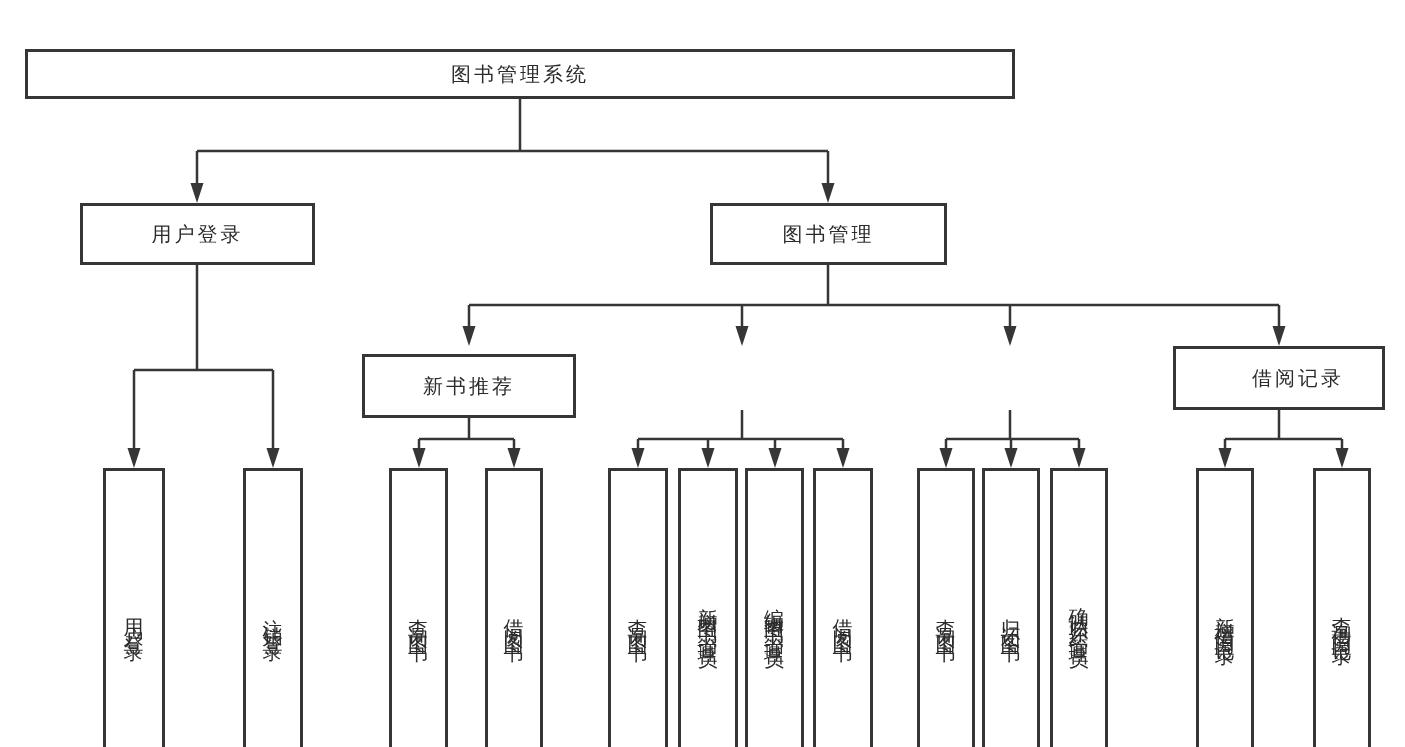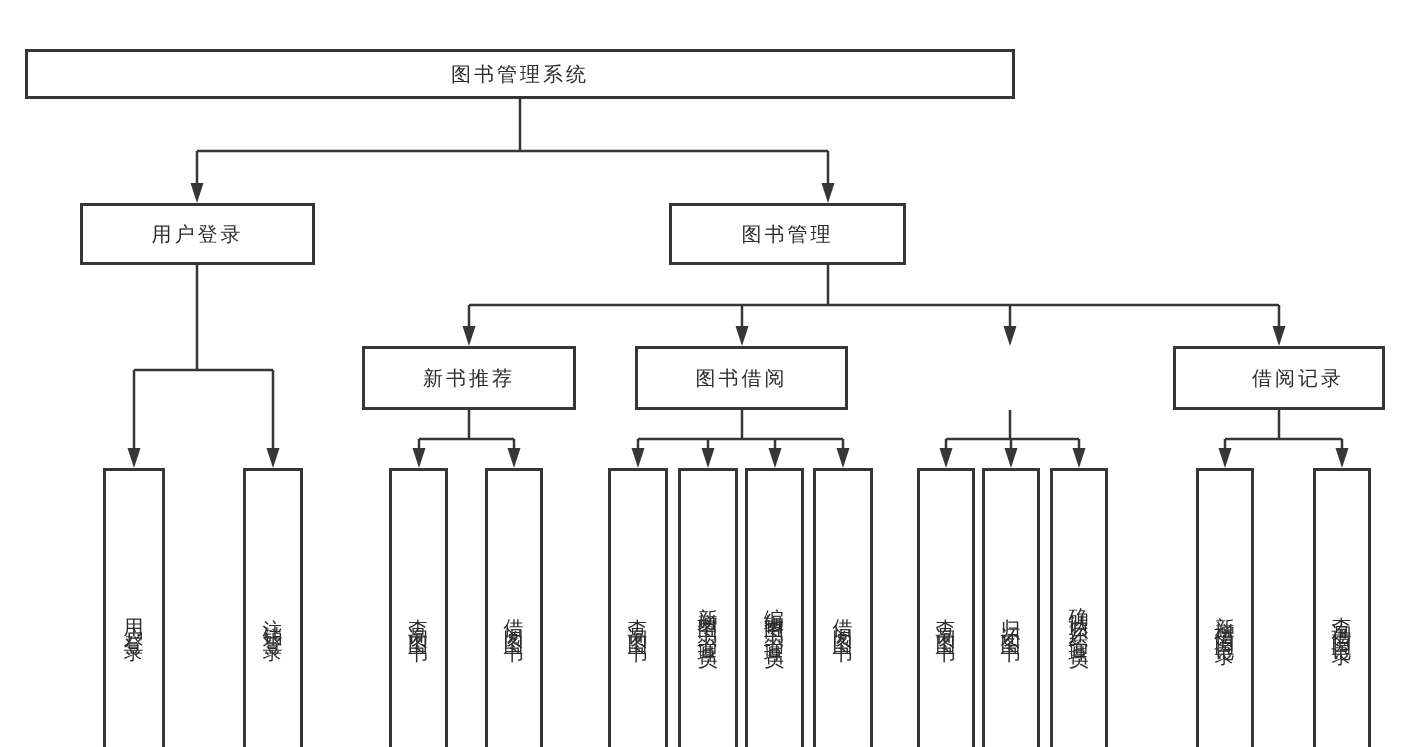--- a/index.html
+++ b/index.html
@@ -106,24 +106,23 @@
     <g>
       <path d="M1279,377 V406 M1225,406 H1342 M1225,406 V416 M1342,406 V416"></path>
       <polygon points="1218.5,415 1231.5,415 1225,435"></polygon>
       <polygon points="1335.5,415 1348.5,415 1342,435"></polygon>
     </g>
   </svg>
 
   <div class="box h-box" style="left:25px;top:16px;width:990px;height:50px;">图书管理系统</div>
 
   <div class="box h-box" style="left:80px;top:170px;width:235px;height:62px;">用户登录</div>
-  <div class="box h-box" style="left:669px;top:170px;width:237px;height:62px;">图书管理</div>
+  <div class="box h-box" style="left:710px;top:170px;width:237px;height:62px;">图书管理</div>
 
-  <div class="box h-box" style="left:362px;top:313px;width:214px;height:64px;text-align:right;">新书推荐</div>
-  <div class="box h-box" style="left:635px;top:313px;width:213px;height:64px;">图书借阅</div>
+  <div class="box h-box" style="left:362px;top:321px;width:214px;height:64px;text-align:right;">新书推荐</div>
   <div class="box h-box" style="left:1173px;top:313px;width:212px;height:64px;padding-left:38px;">借阅记录</div>
 
   <div class="box v-box" style="left:103px;top:435px;width:62px;height:302px;">用户登录</div>
   <div class="box v-box" style="left:243px;top:435px;width:60px;height:302px;">注销登录</div>
 
   <div class="box v-box" style="left:389px;top:435px;width:59px;height:302px;">查询图书</div>
   <div class="box v-box" style="left:485px;top:435px;width:58px;height:302px;">借阅图书</div>
 
   <div class="box v-box" style="left:608px;top:435px;width:60px;height:302px;">查询图书</div>
   <div class="box v-box long" style="left:678px;top:435px;width:60px;height:302px;">新增图书（管理员）</div>

